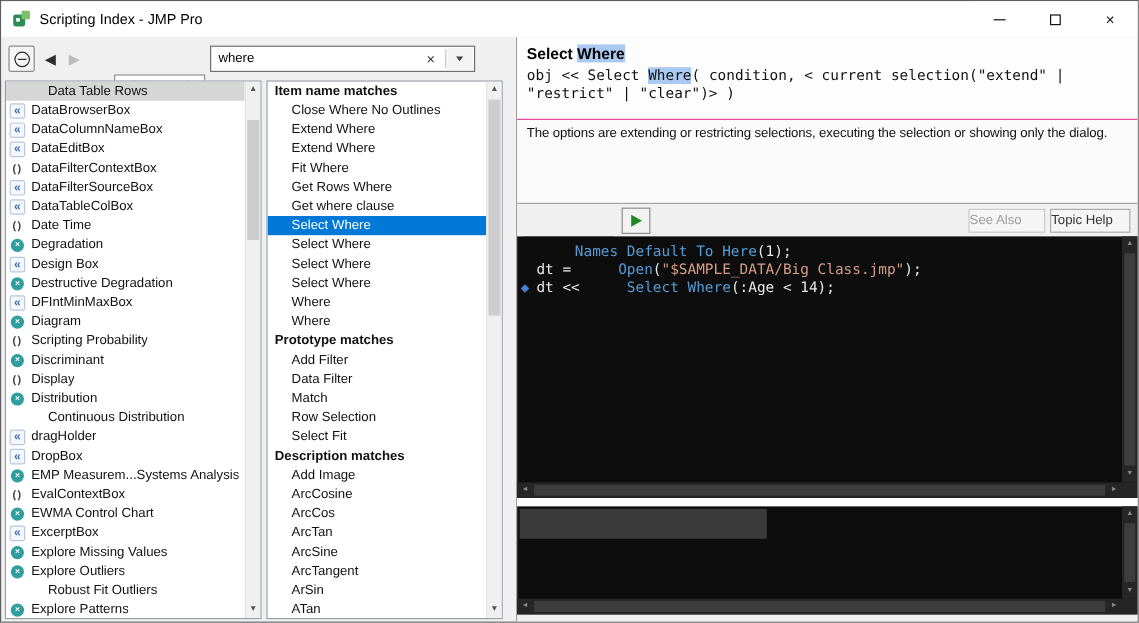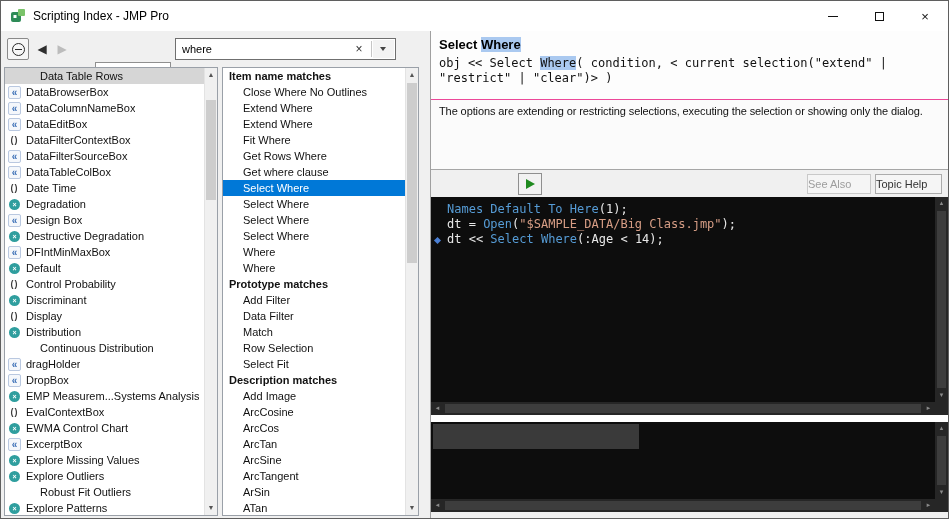--- a/index.html
+++ b/index.html
@@ -96,21 +96,21 @@
   .code-pane { position:absolute; left:0; top:166px; right:0; height:218px; background:var(--code-bg); }
   .log-pane  { position:absolute; left:0; top:391px; right:0; height:90px; background:var(--code-bg); }
   .splitter  { position:absolute; left:0; top:384px; right:0; height:7px; background:#fff; }
   .code-body { position:absolute; left:0; top:0; right:13px; bottom:13px; padding-top:5px; overflow:hidden;
                font-family:"DejaVu Sans Mono", monospace; }
   .cline { height:15px; line-height:15px; font-size:12px; white-space:pre; }
   .gutter { display:inline-block; width:16px; }
   .gutter.bullet::before { content:""; display:inline-block; width:5px; height:5px; background:var(--bullet-blue);
                            transform:rotate(45deg); margin-left:4px; }
   .tok-df  { color:var(--code-default); }
-  .tok-fn  { color:var(--code-function); }
+  .tok-fn  { color:var(--code-function);margin-left:32px; }
   .tok-str { color:var(--code-string); }
   .tok-num { color:var(--code-number); }
 
   .dvsb { position:absolute; top:0; right:0; bottom:13px; width:13px; background:#262626; }
   .dhsb { position:absolute; left:0; right:13px; bottom:0; height:13px; background:#262626; }
   .da { position:absolute; color:#8a8a8a; font-size:6px; width:13px; height:13px; text-align:center; line-height:13px; }
   .da-up { top:0; left:0; } .da-down { bottom:0; left:0; }
   .da-left { left:0; top:0; } .da-right { right:0; top:0; }
   .dthumb-v { position:absolute; left:2px; right:2px; top:14px; bottom:14px; background:#3d3d3d; }
   .dthumb-h { position:absolute; top:2px; bottom:2px; left:14px; right:14px; background:#3d3d3d; }
@@ -207,25 +207,25 @@
         <div class="lrow">
           <span class="licon licon-plat">×</span>
           <span class="llabel">Destructive Degradation</span>
         </div>
         <div class="lrow">
           <span class="licon licon-msg">«</span>
           <span class="llabel">DFIntMinMaxBox</span>
         </div>
         <div class="lrow">
           <span class="licon licon-plat">×</span>
-          <span class="llabel">Default</span>
-        </div>
-        <div class="lrow">
-          <span class="licon licon-fn">()</span>
-          <span class="llabel">Control Probability</span>
+          <span class="llabel">Diagram</span>
+        </div>
+        <div class="lrow">
+          <span class="licon licon-fn">()</span>
+          <span class="llabel">Scripting Probability</span>
         </div>
         <div class="lrow">
           <span class="licon licon-plat">×</span>
           <span class="llabel">Discriminant</span>
         </div>
         <div class="lrow">
           <span class="licon licon-fn">()</span>
           <span class="llabel">Display</span>
         </div>
         <div class="lrow">

